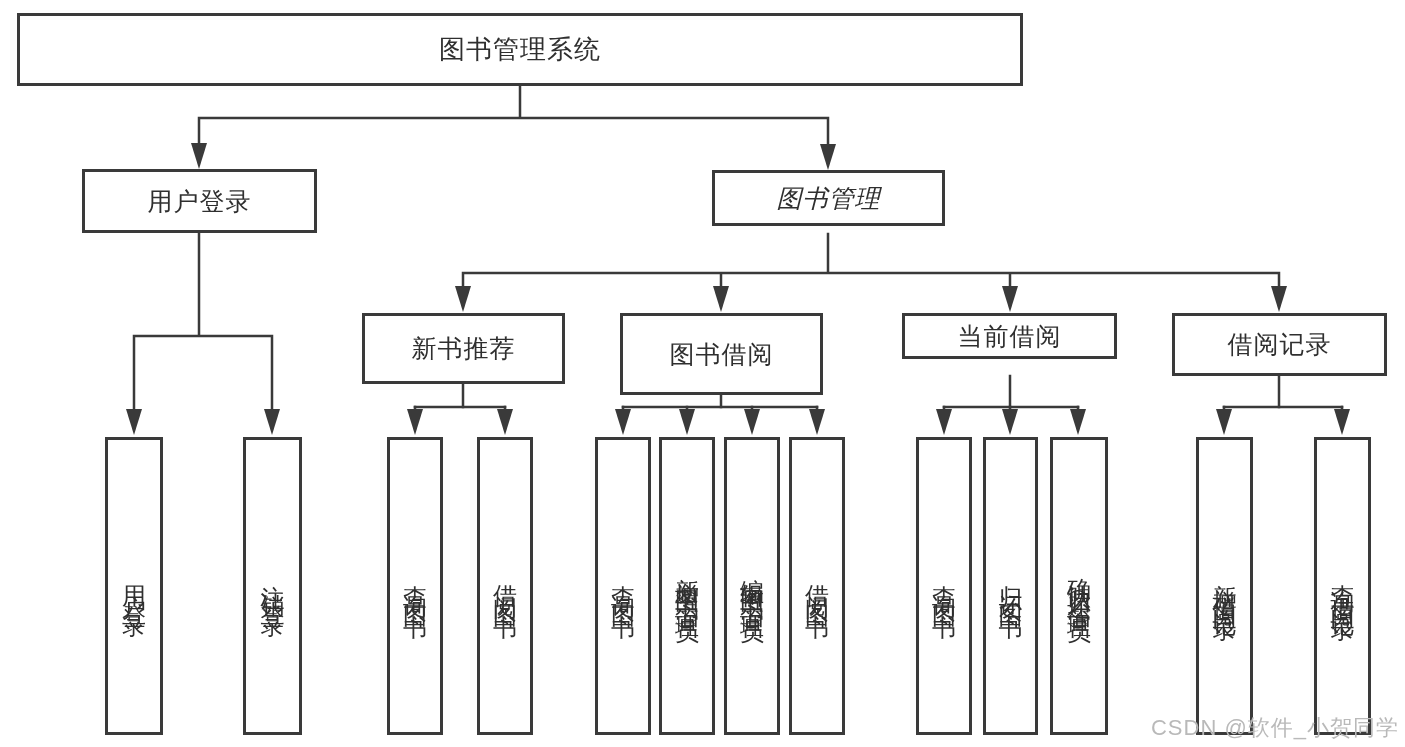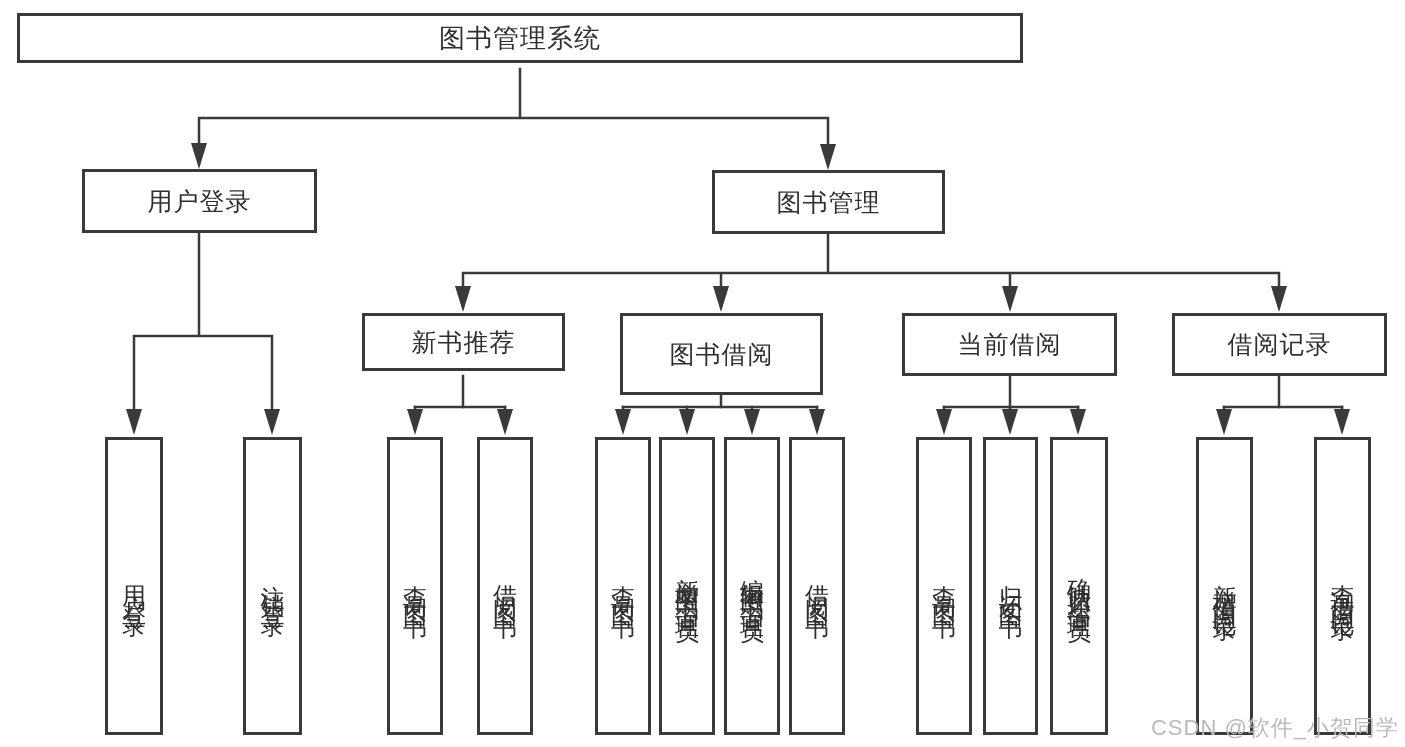--- a/index.html
+++ b/index.html
@@ -16,26 +16,26 @@
     position:absolute;
     box-sizing:border-box;
     border:3px solid #3a3a3a;
     background:#ffffff;
     display:flex;
     align-items:center;
     justify-content:center;
     text-align:center;
   }
   .hnode{font-size:25px;letter-spacing:1px;}
-  .n-root{left:17px;top:13px;width:1006px;height:50px;font-size:26px;}
+  .n-root{left:17px;top:13px;width:1006px;height:73px;font-size:26px;}
   .n-user-login{left:82px;top:169px;width:235px;height:64px;}
-  .n-book-mgmt{left:712px;top:170px;width:233px;height:64px;}
-  .n-new-book{left:362px;top:313px;width:203px;height:58px;}
+  .n-book-mgmt{left:712px;top:170px;width:233px;height:56px;font-style:italic;}
+  .n-new-book{left:362px;top:313px;width:203px;height:71px;}
   .n-borrow{left:620px;top:313px;width:203px;height:82px;}
-  .n-current{left:902px;top:313px;width:215px;height:63px;}
+  .n-current{left:902px;top:313px;width:215px;height:46px;}
   .n-records{left:1172px;top:313px;width:215px;height:63px;font-family:Liberation Serif, serif;}
   .leaf{top:437px;height:298px;}
   .leaf span{
     writing-mode:vertical-rl;
     font-size:24px;
     letter-spacing:10px;
     line-height:1;
     display:block;
   }
   .leaf span.mid{letter-spacing:7px;}

